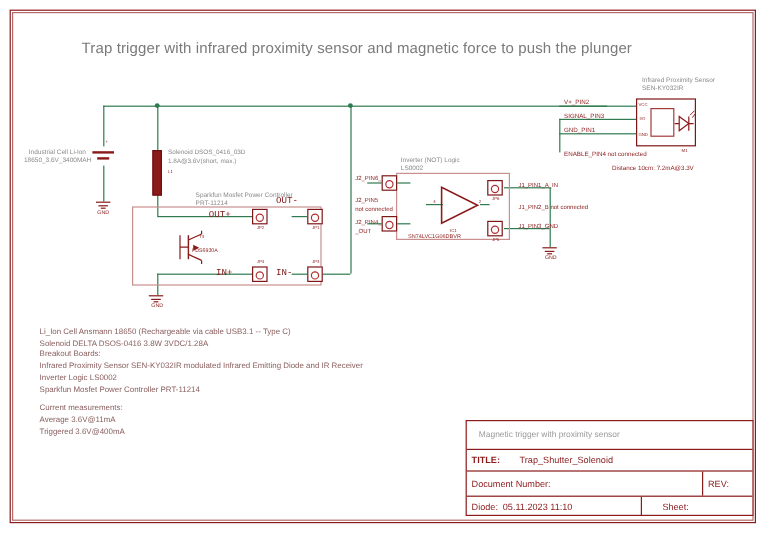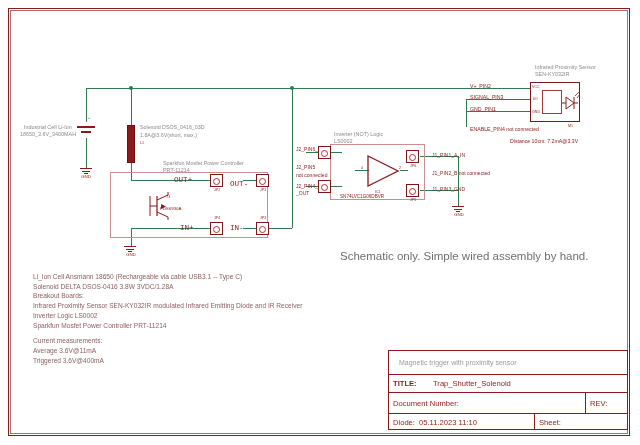--- a/index.html
+++ b/index.html
@@ -227,20 +227,21 @@
   .infoblock .sp { display: block; height: 6px; }
 </style>
 </head>
 <body>
 
 <div id="sheet">
 
   <div class="sheet-border"></div>
   <div class="sheet-border-inner"></div>
 
+  <div class="headline">Trap trigger with infrared proximity sensor and magnetic force to push the plunger</div>
 
   <div class="wire v" style="left:86px; top:88px; height:34px;"></div>
   <div class="wire h" style="left:86px; top:88px; width:420px;"></div>
   <div class="wire v" style="left:131px; top:88px; height:38px;"></div>
   <div class="junction" style="left:129px; top:86px;"></div>
 
   <div class="wire v" style="left:131px; top:162px; height:18px;"></div>
   <div class="wire h" style="left:131px; top:180px; width:83px;"></div>
 
   <div class="wire v" style="left:86px; top:138px; height:30px;"></div>
@@ -293,21 +294,21 @@
   <div class="coil" style="left:127px; top:125px;"></div>
   <div class="lbl gray" style="left:140px; top:124px; font-size:5.3px;">Solenoid DSOS_0416_03D</div>
   <div class="lbl gray" style="left:140px; top:132px; font-size:5.3px;">1.8A@3.6V(short, max.)</div>
   <div class="lbl tiny" style="left:140px; top:141px;">L1</div>
 
   <div class="board" style="left:110px; top:172px; width:158px; height:66px;"></div>
   <div class="lbl gray" style="left:163px; top:160px; font-size:5.4px;">Sparkfun Mosfet Power Controller</div>
   <div class="lbl gray" style="left:163px; top:167px; font-size:5.4px;">PRT-11214</div>
 
   <div class="board-label" style="left:174px; top:176px;">OUT+</div>
-  <div class="board-label" style="left:230px; top:180px;">OUT-</div>
+  <div class="board-label" style="left:230px; top:164px;">OUT-</div>
   <div class="board-label" style="left:180px; top:224px;">IN+</div>
   <div class="board-label" style="left:230px; top:224px;">IN-</div>
 
   <div class="pinbox" style="left:210px; top:174px;">
       <div class="circ"></div>
     </div>
   <div class="pinbox" style="left:256px; top:174px;">
       <div class="circ"></div>
     </div>
   <div class="pinbox" style="left:210px; top:222px;">
@@ -405,21 +406,20 @@
     <line x1="15" y1="6" x2="18" y2="2" stroke="#8b1a1a" stroke-width="0.8"></line>
   </svg>
   <div class="lbl tiny" style="left:568px; top:124px;">M1</div>
 
   <div class="lbl" style="left:470px; top:83px; font-size:5.2px;">V+_PIN2</div>
   <div class="lbl" style="left:470px; top:94px; font-size:5.2px;">SIGNAL_PIN3</div>
   <div class="lbl" style="left:470px; top:106px; font-size:5.2px;">GND_PIN1</div>
   <div class="lbl" style="left:470px; top:126px; font-size:5.2px;">ENABLE_PIN4 not connected</div>
   <div class="lbl" style="left:510px; top:138px; font-size:5.2px;">Distance 10cm: 7.2mA@3.3V</div>
 
-  <div class="note-big">Schematic only. Simple wired assembly by hand.</div>
 
   <div class="infoblock">
     <span class="ln">Li_Ion Cell Ansmann 18650 (Rechargeable via cable USB3.1 -- Type C)</span>
     <span class="ln">Solenoid DELTA DSOS-0416 3.8W 3VDC/1.28A</span>
     <span class="ln">Breakout Boards:</span>
     <span class="ln">Infrared Proximity Sensor SEN-KY032IR modulated Infrared Emitting Diode and IR Receiver</span>
     <span class="ln">Inverter Logic LS0002</span>
     <span class="ln">Sparkfun Mosfet Power Controller PRT-11214</span>
     <span class="sp"></span>
     <span class="ln">Current measurements:</span>
@@ -455,21 +455,21 @@
     </div>
 
     <div class="tb-row tb-r4">
       <div class="tb-cell" style="left:4px;">
         <span class="tb-text">Diode:</span>
       </div>
       <div class="tb-cell" style="left:30px;">
         <span class="tb-text">05.11.2023 11:10</span>
       </div>
       <div class="tb-divider" style="left:145px;"></div>
-      <div class="tb-cell" style="left:150px;">
+      <div class="tb-cell" style="left:163px;">
         <span class="tb-text">Sheet:</span>
       </div>
       <div class="tb-cell" style="left:183px;margin-top:48px;">
         <span class="tb-text">1/1</span>
       </div>
     </div>
 
   </div>
 
 </div>

